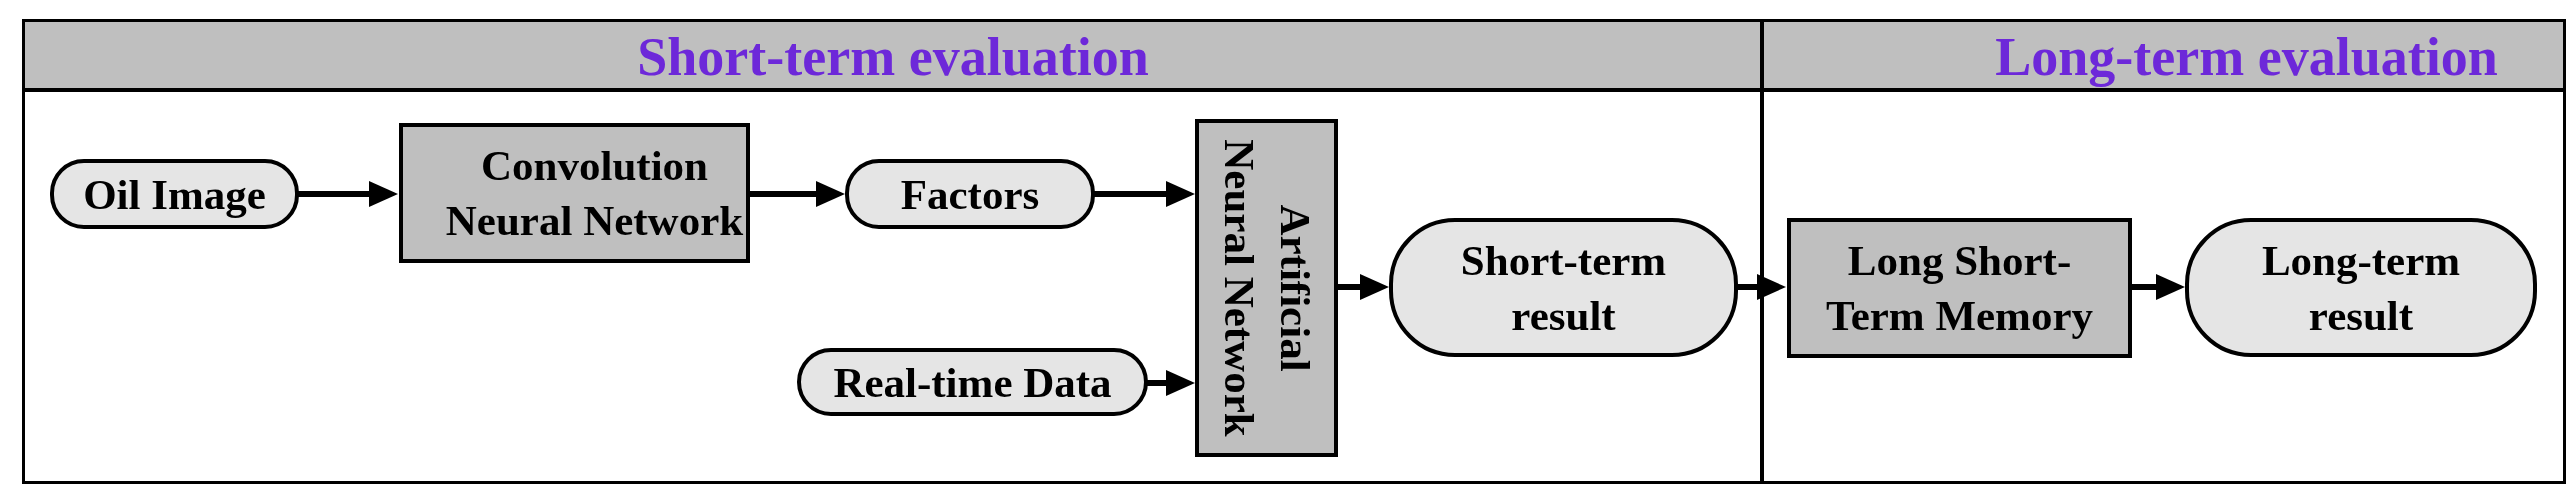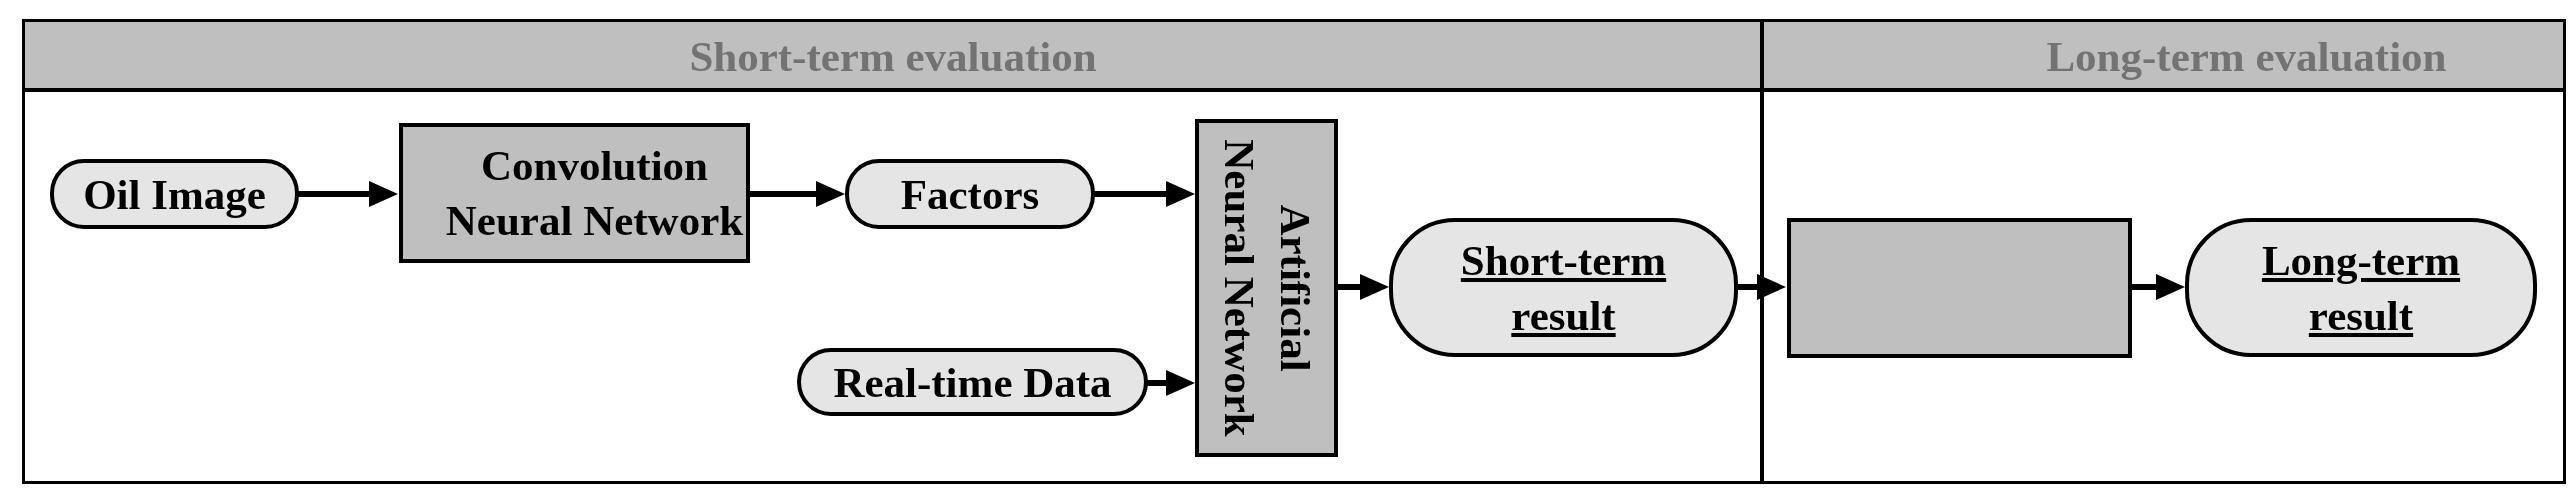--- a/index.html
+++ b/index.html
@@ -37,41 +37,41 @@
     left: 1760px; top: 19.3px;
     width: 4.1px; height: 465px;
   }
   .header-label {
     position: absolute;
     top: 23px; height: 67px;
     display: flex;
     align-items: center;
     justify-content: center;
     font-weight: bold;
-    font-size: 43px;
-    color: #737373;
+    font-size: 54px;
+    color: #6d28d9;
     white-space: nowrap;
   }
   .node {
     position: absolute;
     box-sizing: border-box;
     border: 4.1px solid #000000;
     display: flex;
     align-items: center;
     justify-content: center;
     text-align: center;
     font-weight: bold;
     font-size: 43px;
     line-height: 55px;
     color: #000000;
     white-space: nowrap;
   }
   .node .lines span { display: block; }
   .pill   { border-radius: 34px; }
-  .bigpill{ border-radius: 66px; text-decoration: underline; }
+  .bigpill{ border-radius: 66px; }
   .white-fill { background: #e5e5e5; }
   .gray-fill  { background: #bfbfbf; }
   .arrow-shaft {
     position: absolute;
     height: 6.4px;
     background: #000000;
   }
   .arrowhead {
     position: absolute;
     width: 0; height: 0;
@@ -167,20 +167,22 @@
     </div>
   </div>
 
   <div>
     <div class="arrow-shaft" style="left:1736px; top:284px; width:24px;"></div>
     <div class="arrowhead" style="left:1757px; top:274px;"></div>
   </div>
 
   <div class="node gray-fill" style="left:1787px; top:218px; width:345px; height:140px;">
     <div class="lines">
+      <span>Long Short-</span>
+      <span>Term Memory</span>
     </div>
   </div>
 
   <div>
     <div class="arrow-shaft" style="left:2130px; top:284px; width:28px;"></div>
     <div class="arrowhead" style="left:2156px; top:274px;"></div>
   </div>
 
   <div class="node bigpill white-fill" style="left:2185px; top:218px; width:352px; height:139px;text-align:center;">
     <div class="lines">

